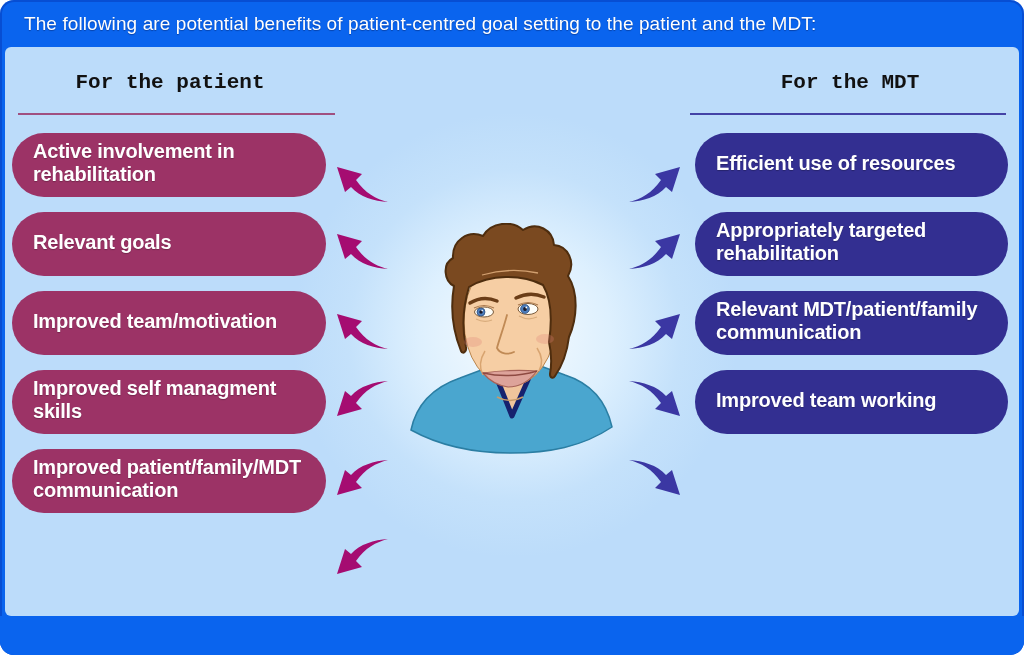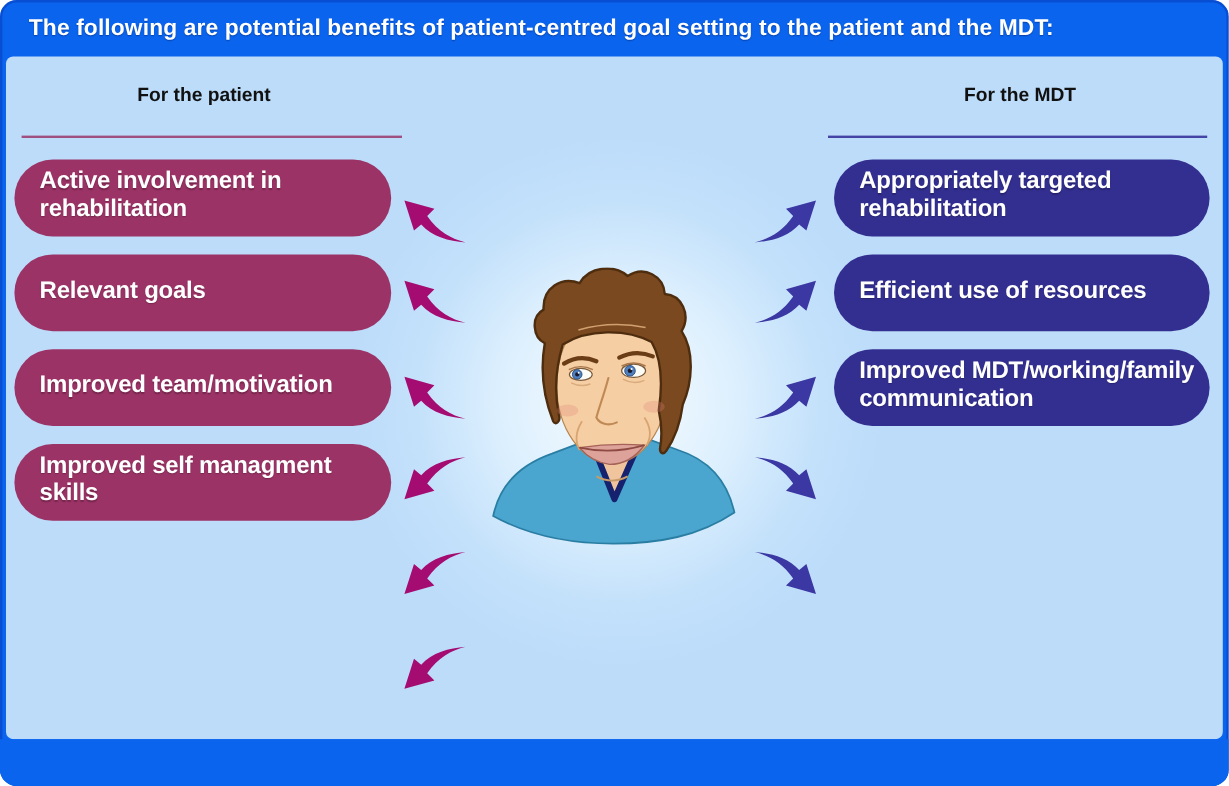--- a/index.html
+++ b/index.html
@@ -3,26 +3,26 @@
 <meta charset="utf-8">
 <style>
   html,body{margin:0;padding:0;background:#fff;font-family:"Liberation Sans",sans-serif;}
   .frame{
     position:relative;width:1024px;height:655px;margin:0 auto;
     background:var(--frame-blue,#0A64EE);
     border-radius:14px;overflow:hidden;
     box-shadow:inset 0 0 0 2px rgba(5,60,190,.55);
   }
   .header{position:absolute;top:0;left:0;right:0;height:47px;display:flex;align-items:center;padding-left:24px;box-sizing:border-box;}
-  .title{color:#fff;font-size:19px;font-weight:bold;letter-spacing:.1px;text-shadow:0 1px 1px rgba(0,0,40,.35);}
+  .title{color:#fff;font-size:19px;font-weight:normal;letter-spacing:.1px;text-shadow:0 1px 1px rgba(0,0,40,.35);}
   .panel{position:absolute;left:5px;right:5px;top:47px;bottom:39px;background:var(--panel-blue,#BCDCFA);border-radius:6px;}
   .glow{position:absolute;left:285px;top:63px;width:450px;height:450px;border-radius:50%;
     background:radial-gradient(circle,rgba(250,253,255,.95) 0%,rgba(230,245,255,.8) 30%,rgba(207,232,252,.45) 52%,rgba(188,220,250,0) 70%);}
   .footer{position:absolute;left:0;right:0;bottom:0;height:39px;background:var(--frame-blue,#0A64EE);}
-  .col-heading{position:absolute;top:71px;font-size:16px;font-weight:bold;color:var(--heading-text,#111);text-align:center;}
+  .col-heading{position:absolute;top:71px;font-size:21px;font-weight:bold;color:var(--heading-text,#111);text-align:center;font-family:Liberation Mono, monospace;}
   .heading-patient{left:10px;width:320px;}
   .heading-mdt{left:690px;width:320px;text-align:center;}
   .underline{position:absolute;top:113px;height:0;}
   .underline-patient{left:18px;width:317px;border-top:2.5px solid var(--patient-underline,#A05080);}
   .underline-mdt{left:690px;width:316px;border-top:2.5px solid var(--mdt-underline,#4443A6);}
   .pills{position:absolute;top:133px;display:flex;flex-direction:column;gap:15px;}
   .patient-pills{left:12px;width:314px;}
   .mdt-pills{left:695px;width:313px;}
   .pill{height:64px;border-radius:32px;display:flex;align-items:center;
     padding:0 8px 4px 21px;box-sizing:border-box;
@@ -58,26 +58,28 @@
   <div class="col-heading heading-patient">For the patient</div>
   <div class="underline underline-patient"></div>
   <div class="col-heading heading-mdt">For the MDT</div>
   <div class="underline underline-mdt"></div>
 
   <div class="pills patient-pills">
     <div class="pill">Active involvement in rehabilitation</div>
     <div class="pill">Relevant goals</div>
     <div class="pill">Improved team/motivation</div>
     <div class="pill">Improved self managment skills</div>
+    <div class="pill">Improved patient/family/MDT communication</div>
   </div>
 
   <div class="pills mdt-pills">
+    <div class="pill">Efficient use of resources</div>
     <div class="pill">Appropriately targeted rehabilitation</div>
-    <div class="pill">Efficient use of resources</div>
-    <div class="pill">Improved MDT/working/family communication</div>
+    <div class="pill">Relevant MDT/patient/family communication</div>
+    <div class="pill">Improved team working</div>
   </div>
 
   <svg class="arrow l" style="top:160px" viewBox="0 0 56 44">
       <use href="#swoosh" transform="translate(56,0) scale(-1,1)"></use>
     </svg>
   <svg class="arrow l" style="top:227px" viewBox="0 0 56 44">
       <use href="#swoosh" transform="translate(56,0) scale(-1,1)"></use>
     </svg>
   <svg class="arrow l" style="top:307px" viewBox="0 0 56 44">
       <use href="#swoosh" transform="translate(56,0) scale(-1,1)"></use>

